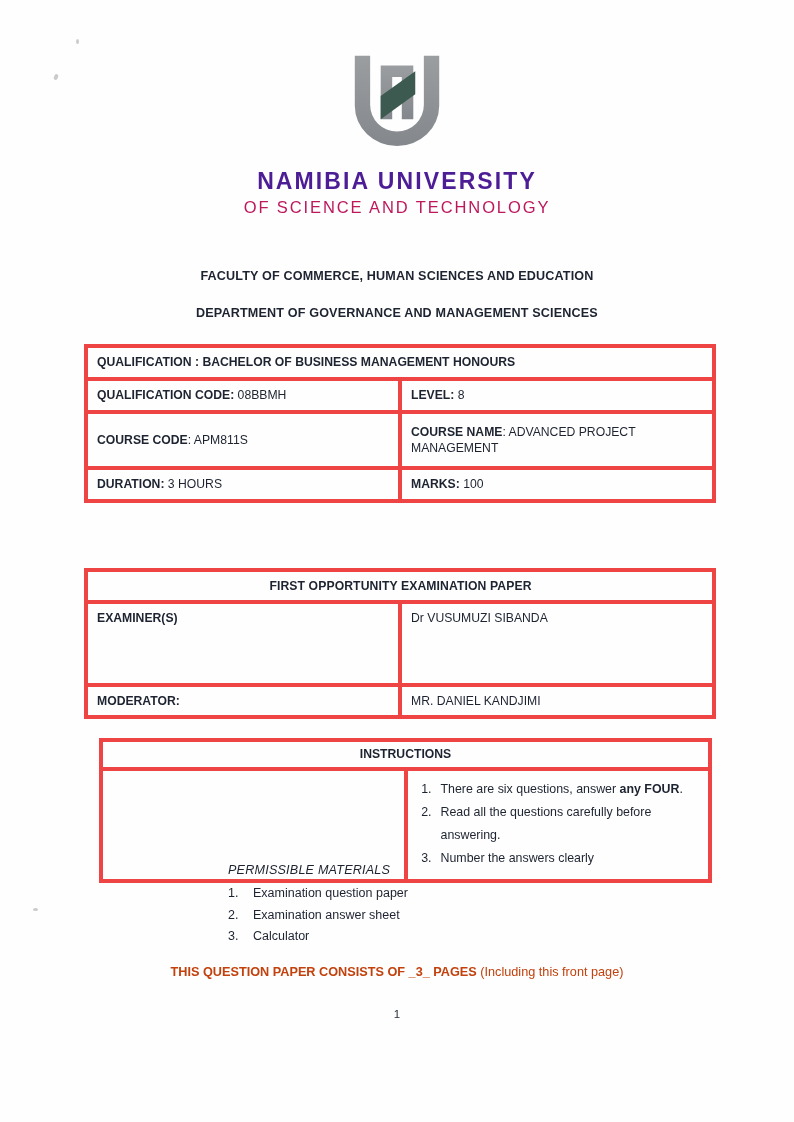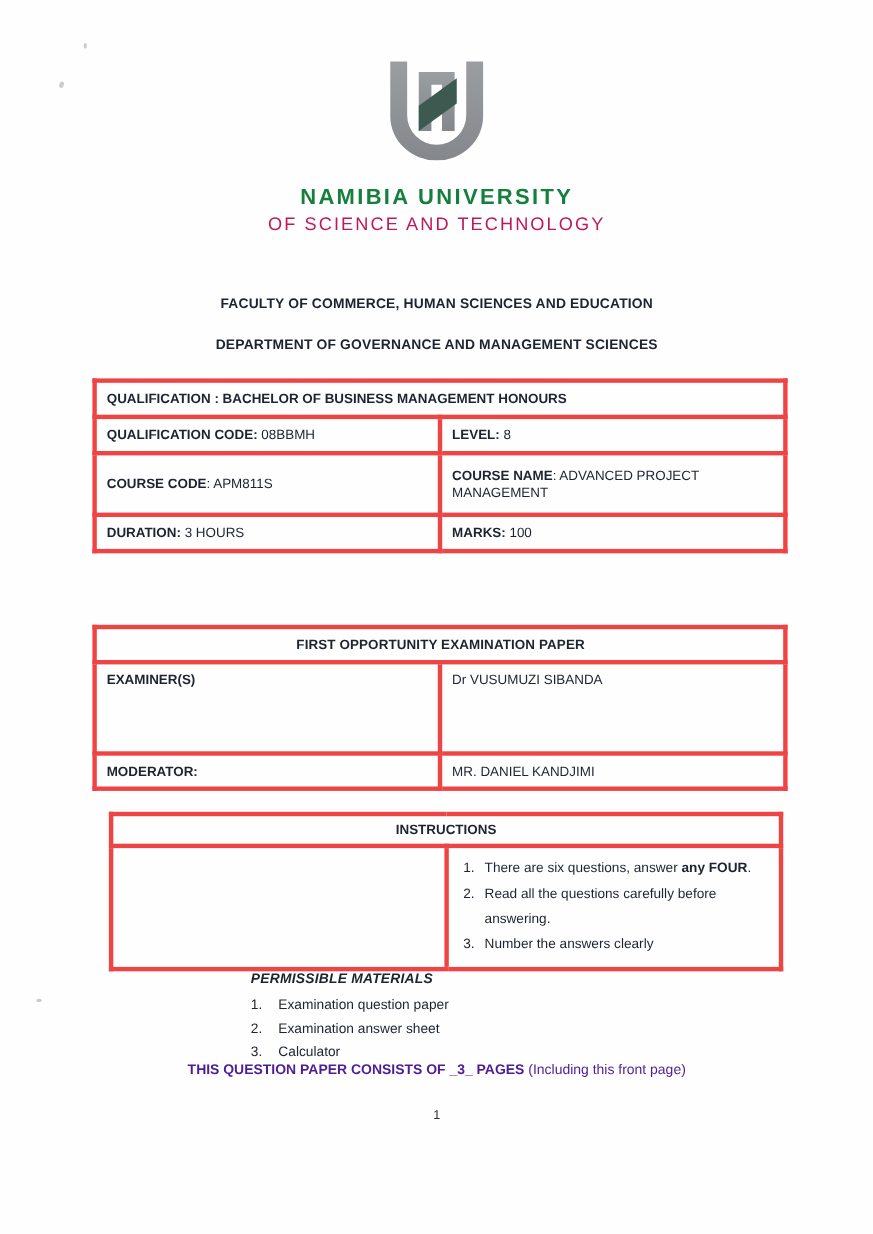--- a/index.html
+++ b/index.html
@@ -47,24 +47,24 @@
   }
 
   
   .wordmark {
     position: absolute;
     left: 0; right: 0;
     top: 168px;
     text-align: center;
   }
   .wordmark .line1 {
-    font-size: 20px;
+    font-size: 23px;
     font-weight: 700;
     letter-spacing: 2.1px;
-    color: #15803d;
+    color: #4c1d95;
     line-height: 1.15;
   }
   .wordmark .line2 {
     font-size: 16.5px;
     font-weight: 400;
     letter-spacing: 1.9px;
     color: #be185d;
     margin-top: 4px;
     line-height: 1.15;
   }
@@ -168,26 +168,25 @@
   .instr-list li .txt b { font-weight: 700; }
 
   
   .permissible {
     position: absolute;
     left: 228px;
     top: 863px;
   }
   .permissible .pm-title {
     font-size: 12.6px;
-    font-weight: 700;
+    font-weight: 400;
     font-style: italic;
     letter-spacing: .2px;
     color: #1d2330;
     margin-bottom: 6px;
-    margin-top: 20px;
   }
   .pm-list {
     margin: 0;
     padding: 0;
     list-style: none;
   }
   .pm-list li {
     display: flex;
     font-size: 12.5px;
     line-height: 1.72;
@@ -199,21 +198,21 @@
     text-align: left;
   }
 
   
   .footer-note {
     position: absolute;
     left: 0; right: 0;
     top: 965px;
     text-align: center;
     font-size: 12.7px;
-    color: #4c1d95;
+    color: #c2410c;
   }
   .footer-note .strong { font-weight: 700; }
   .footer-note .plain { font-weight: 400; }
 
   .page-number {
     position: absolute;
     left: 0; right: 0;
     top: 1008px;
     text-align: center;
     font-size: 11.5px;

